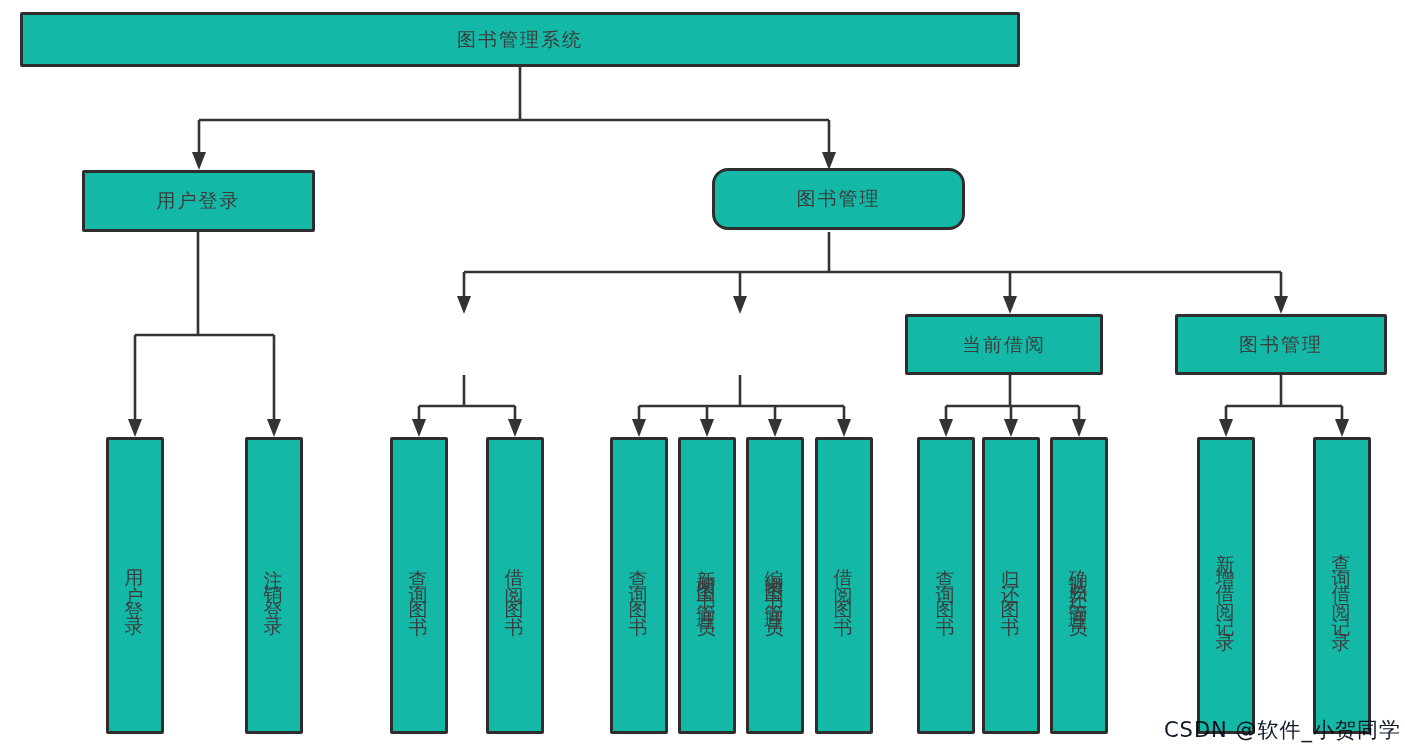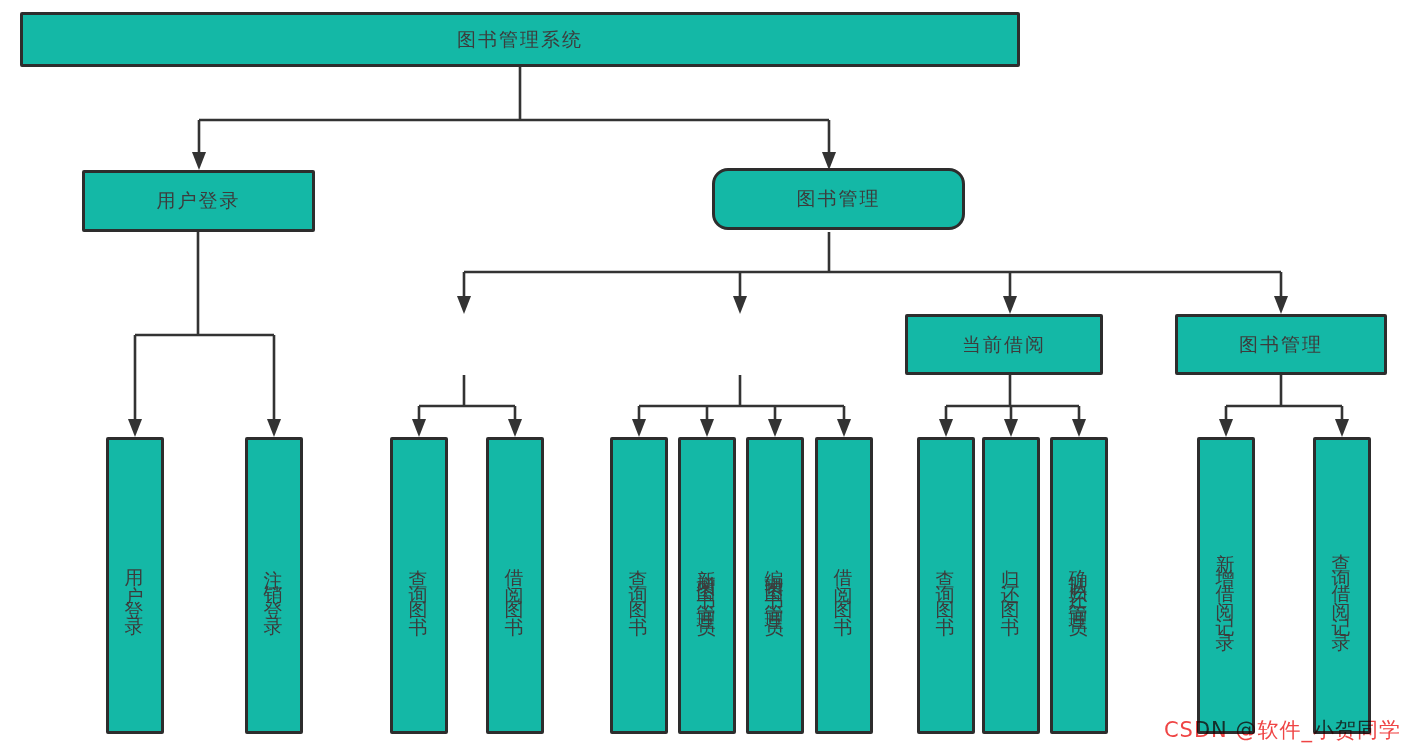--- a/index.html
+++ b/index.html
@@ -24,21 +24,21 @@
   .l3-0  { left:363px; top:314px; width:203px;  height:61px; }
   .l3-1  { left:632px; top:314px; width:216px;  height:61px; }
   .l3-2  { left:905px; top:314px; width:198px;  height:61px; }
   .l3-3  { left:1175px;top:314px; width:212px;  height:61px; }
   .lf-u0 { left:106px; }  .lf-u1 { left:245px; }
   .lf-r0 { left:390px; }  .lf-r1 { left:486px; }
   .lf-b0 { left:610px; }  .lf-b1 { left:678px; } .lf-b2 { left:746px; } .lf-b3 { left:815px; }
   .lf-c0 { left:917px; }  .lf-c1 { left:982px; } .lf-c2 { left:1050px; }
   .lf-e0 { left:1197px; } .lf-e1 { left:1313px; }
   .watermark {
-    position:absolute; right:4px; top:716px; font-size:21px; color:#ef4444;
+    position:absolute; right:4px; top:716px; font-size:21px; color:#0f172a;
     letter-spacing:1px; mix-blend-mode:multiply; white-space:nowrap;
   }
 </style>
 </head>
 <body>
 
 <div class="stage">
 
   <svg class="wires" viewBox="0 0 1405 747" fill="none" stroke="#333333" stroke-width="2.6">
 

